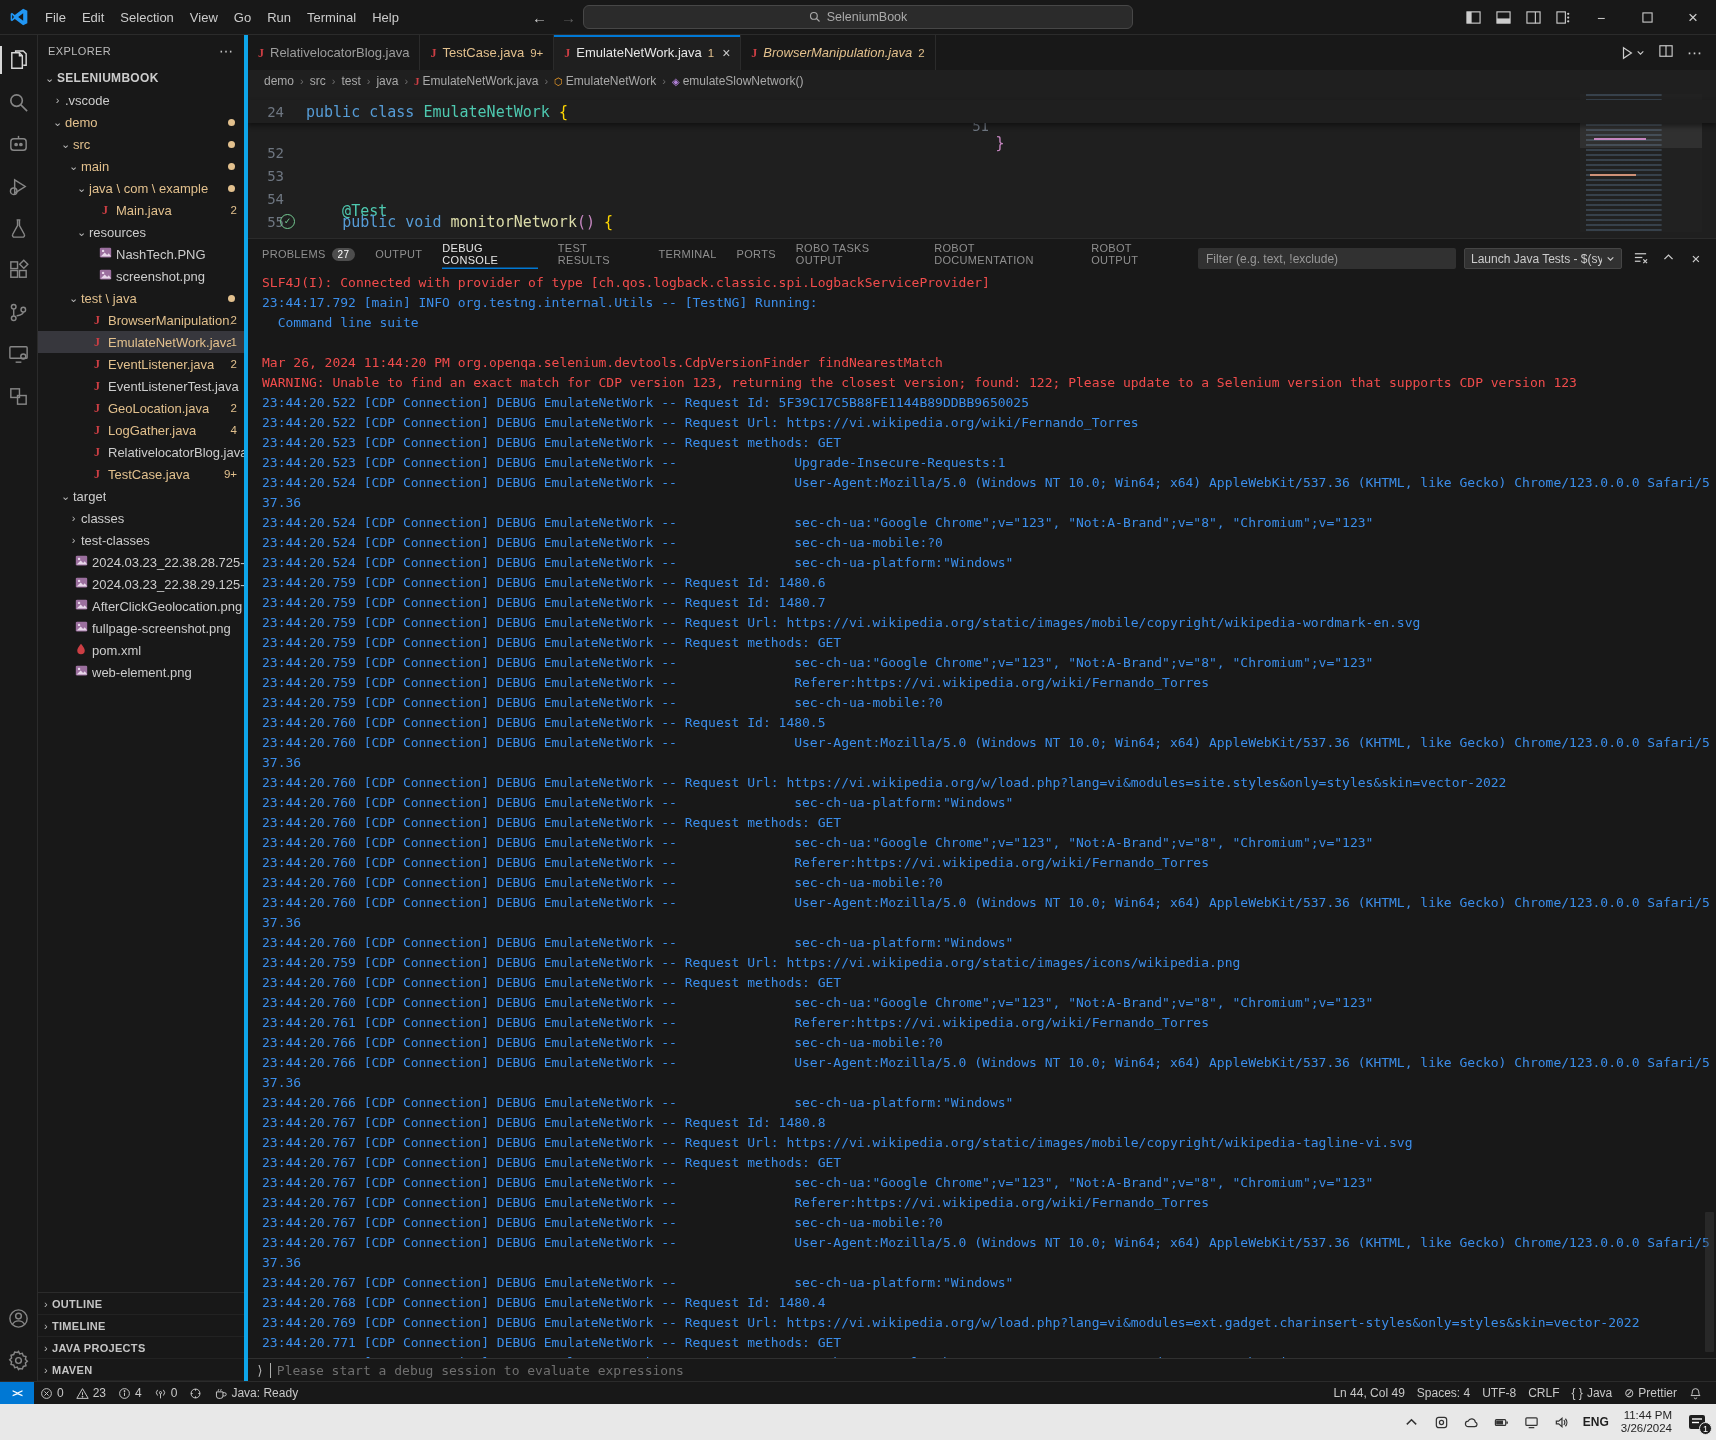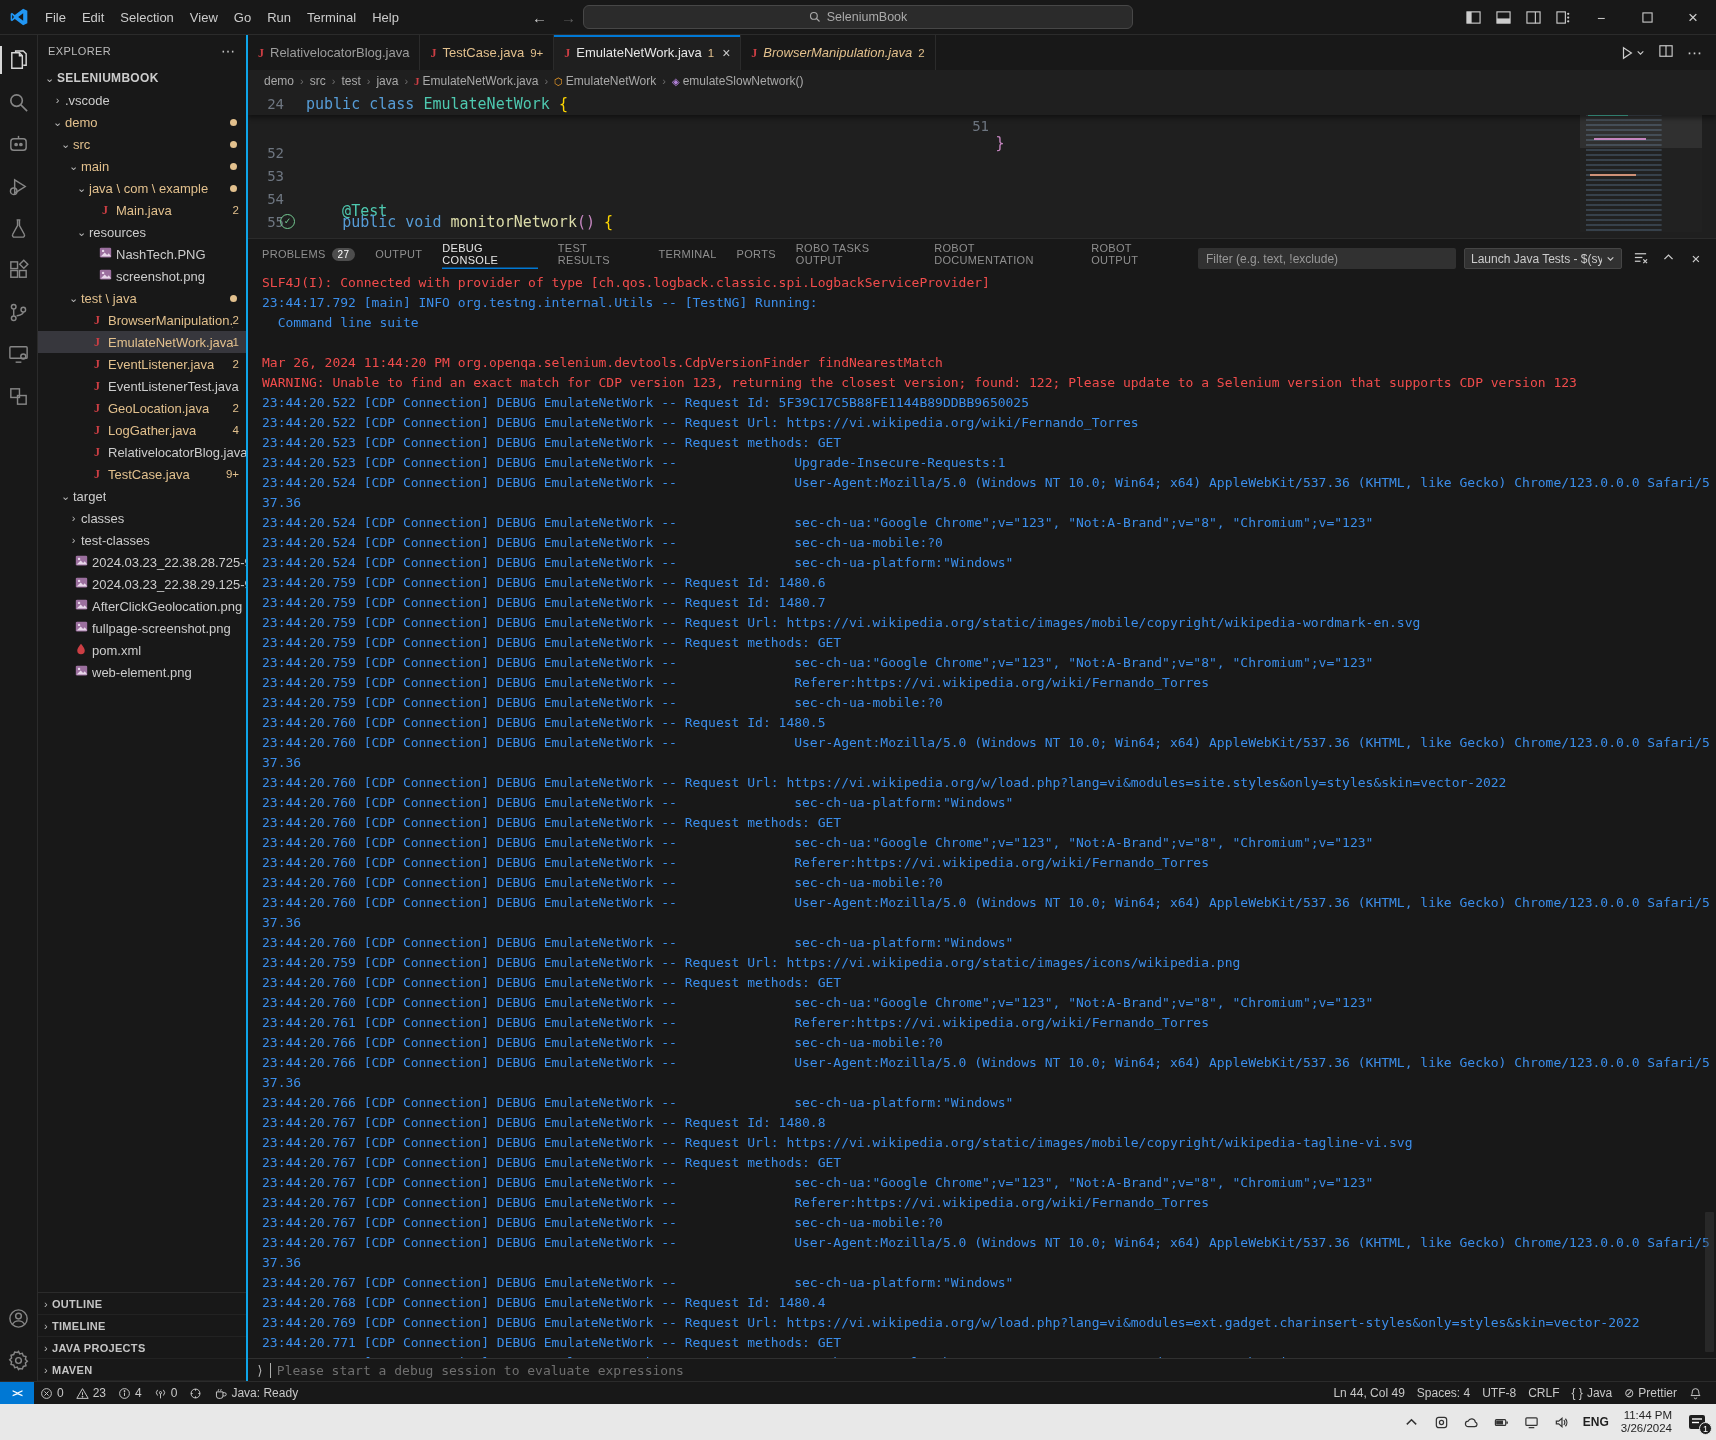--- a/index.html
+++ b/index.html
@@ -27,21 +27,21 @@
   .activitybar { width:38px; background:#181818; border-right:1px solid #2b2b2b; display:flex;
     flex-direction:column; align-items:center; padding-top:4px; }
   .ab-item { width:38px; height:42px; display:flex; align-items:center; justify-content:center;
     color:#868686; position:relative; }
   .ab-item.active { color:#d7d7d7; }
   .ab-item.active::before { content:""; position:absolute; left:0; top:7px; bottom:7px; width:2px; background:#d7d7d7; }
   .ab-item svg { width:23px; height:23px; }
   .ab-spacer { flex:1; }
 
   
-  .sidebar { width:210px; background:#181818; border-right:2px solid #0ea5e9; display:flex; flex-direction:column; overflow:hidden; }
+  .sidebar { width:210px; background:#181818; border-right:4px solid #0ea5e9; display:flex; flex-direction:column; overflow:hidden; }
   .sb-header { height:32px; display:flex; align-items:center; padding:0 10px; color:#bbbbbb; font-size:11px; letter-spacing:.4px; }
   .sb-header .dots { margin-left:auto; color:#c5c5c5; font-size:14px; letter-spacing:1px; }
   .tree { flex:1; overflow:hidden; }
   .trow { height:22px; display:flex; align-items:center; font-size:13px; color:#cccccc; white-space:nowrap; cursor:default; }
   .trow.sel { background:#37373d; }
   .trow .chev { width:15px; text-align:center; color:#b8b8b8; font-size:11px; flex:none; }
   .trow .ficon { width:16px; flex:none; text-align:center; margin-right:3px; }
   .trow .lbl { overflow:hidden; text-overflow:clip; }
   .trow .lbl.bold { font-weight:bold; font-size:12px; letter-spacing:.3px; }
   .trow .lbl.mod { color:#e2c08d; }
@@ -562,21 +562,21 @@
             <div class="band"></div>
             <div class="m1"></div>
             <div class="m2"></div>
             <div class="m3"></div>
           </div>
       <div class="cline" style="top: 26px; flex-direction: column;"><span class="lnum">51</span><span style="white-space: pre;"><span class="tok-paren">    }</span></span></div>
           <div class="cline" style="top: 49px;"><span class="lnum">52</span><span style="white-space: pre;"></span></div>
           <div class="cline" style="top: 72px;"><span class="lnum">53</span><span style="white-space: pre;"></span></div>
           <div class="cline" style="top: 95px;"><span class="lnum">54</span><span style="white-space: pre; margin-top: 24px;"><span class="tok-anno">    @Test</span></span></div>
           <div class="cline" style="top: 118px;"><span class="lgut check-ico" style="border: 1.5px solid rgb(115, 201, 145); border-radius: 50%; width: 15px; height: 15px; line-height: 12px; font-size: 10px;">✓</span><span class="lnum">55</span><span style="white-space: pre;"><span class="tok-pl">    </span><span class="tok-kw">public void </span><span class="tok-fn">monitorNetwork</span><span class="tok-paren">()</span><span class="tok-brace"> {</span></span></div>
-          <div class="cline sticky" style="top: 0px;"><span class="lnum">24</span><span style="white-space: pre;"><span class="tok-kw">public class </span><span class="tok-type">EmulateNetWork </span><span class="tok-brace">{</span></span></div>
+          <div class="cline sticky" style="top: 8px;"><span class="lnum">24</span><span style="white-space: pre;"><span class="tok-kw">public class </span><span class="tok-type">EmulateNetWork </span><span class="tok-brace">{</span></span></div>
         </div>
 
       <div class="panel">
         <div class="panel-tabs">
           <div class="ptabs" style="display:flex;gap:20px;height:100%;align-items:center;">
               <div class="ptab">
                 <span>PROBLEMS</span>
                 <span class="pbadge">27</span>
               </div>
               <div class="ptab">

